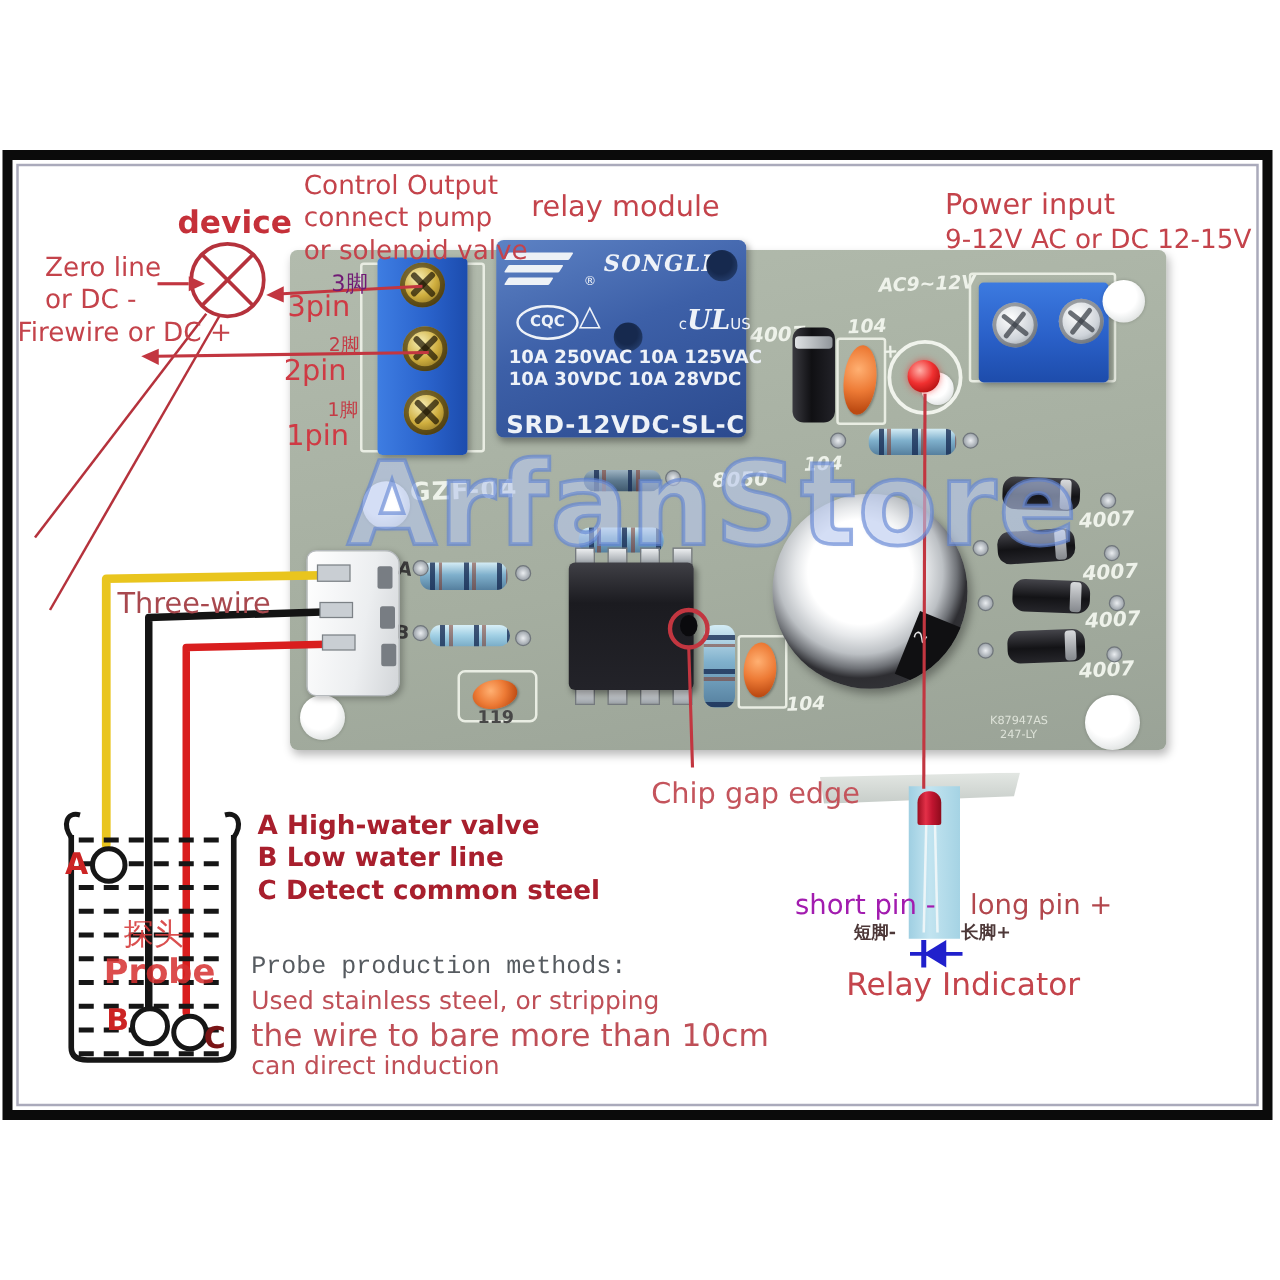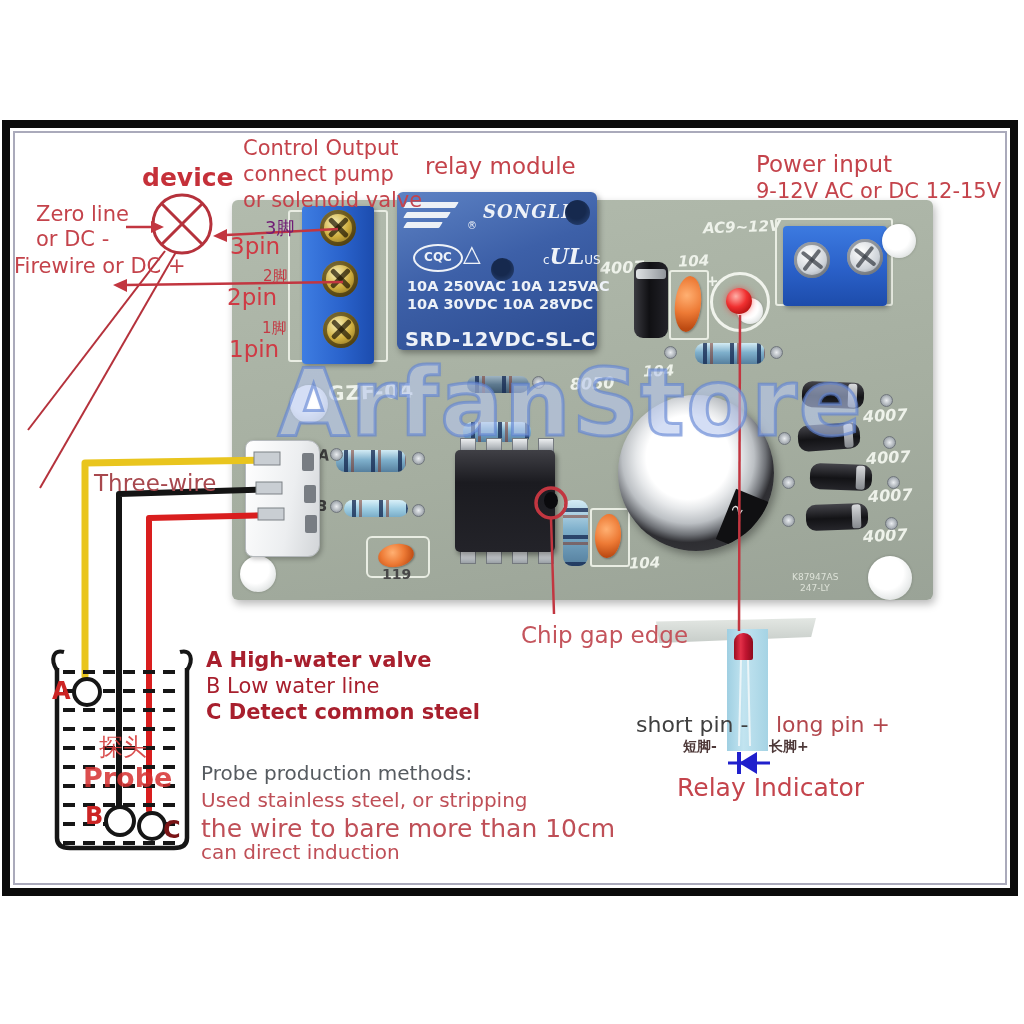--- a/index.html
+++ b/index.html
@@ -253,28 +253,28 @@
   <div class="t z40" style="left:94px;top:470px;font-size:23px;color:#a8484e;">Three-wire</div>
   <div class="t z40" style="left:489px;top:622px;font-size:23px;color:#c4545c;margin-left:32px;">Chip gap edge</div>
 
   <div class="t z40" style="left:52px;top:678px;font-size:24px;font-weight:bold;color:#cc2424;">A</div>
   <div class="t z40" style="left:85px;top:803px;font-size:24px;font-weight:bold;color:#cc2424;">B</div>
   <div class="t z40" style="left:163px;top:817px;font-size:24px;font-weight:bold;color:#7a1416;">C</div>
   <div class="t z40" style="left:99px;top:734px;font-size:24px;color:#d63c3c;opacity:.9;">探头</div>
   <div class="t z40" style="left:83px;top:762px;font-size:27px;font-weight:bold;color:#d63030;opacity:.85;">Probe</div>
 
   <div class="t z40" style="left:206px;top:648px;font-size:21px;font-weight:bold;color:#a81f2d;">A High-water valve</div>
-  <div class="t z40" style="left:206px;top:674px;font-size:21px;font-weight:normal;color:#a81f2d;">B Low water line</div>
+  <div class="t z40" style="left:206px;top:674px;font-size:21px;font-weight:bold;color:#a81f2d;">B Low water line</div>
   <div class="t z40" style="left:206px;top:700px;font-size:21px;font-weight:bold;color:#a81f2d;">C Detect common steel</div>
-  <div class="t z40" style="left:201px;top:762px;font-size:20px;color:#565b60;">Probe production methods:</div>
+  <div class="t z40" style="left:201px;top:762px;font-size:20px;color:#565b60;font-family:Liberation Mono, monospace;">Probe production methods:</div>
   <div class="t z40" style="left:201px;top:789px;font-size:20px;color:#bf4f57;">Used stainless steel, or stripping</div>
   <div class="t z40" style="left:201px;top:815px;font-size:25px;color:#bf4f57;">the wire to bare more than 10cm</div>
   <div class="t z40" style="left:201px;top:841px;font-size:20px;color:#bf4f57;">can direct induction</div>
 
-  <div class="t z40" style="left:636px;top:712px;font-size:22px;color:#404040;">short pin -</div>
+  <div class="t z40" style="left:636px;top:712px;font-size:22px;color:#a21caf;">short pin -</div>
   <div class="t z40" style="left:683px;top:738px;font-size:14px;font-weight:bold;color:#4d3838;">短脚-</div>
   <div class="t z40" style="left:776px;top:712px;font-size:22px;color:#b2474d;">long pin +</div>
   <div class="t z40" style="left:769px;top:738px;font-size:14px;font-weight:bold;color:#4d3838;">长脚+</div>
   <div class="t z40" style="left:677px;top:774px;font-size:25px;color:#c4444c;">Relay Indicator</div>
 
   <div class="wm">ArfanStore</div>
   <div class="frame"></div>
 </div>
 
 </body></html>

